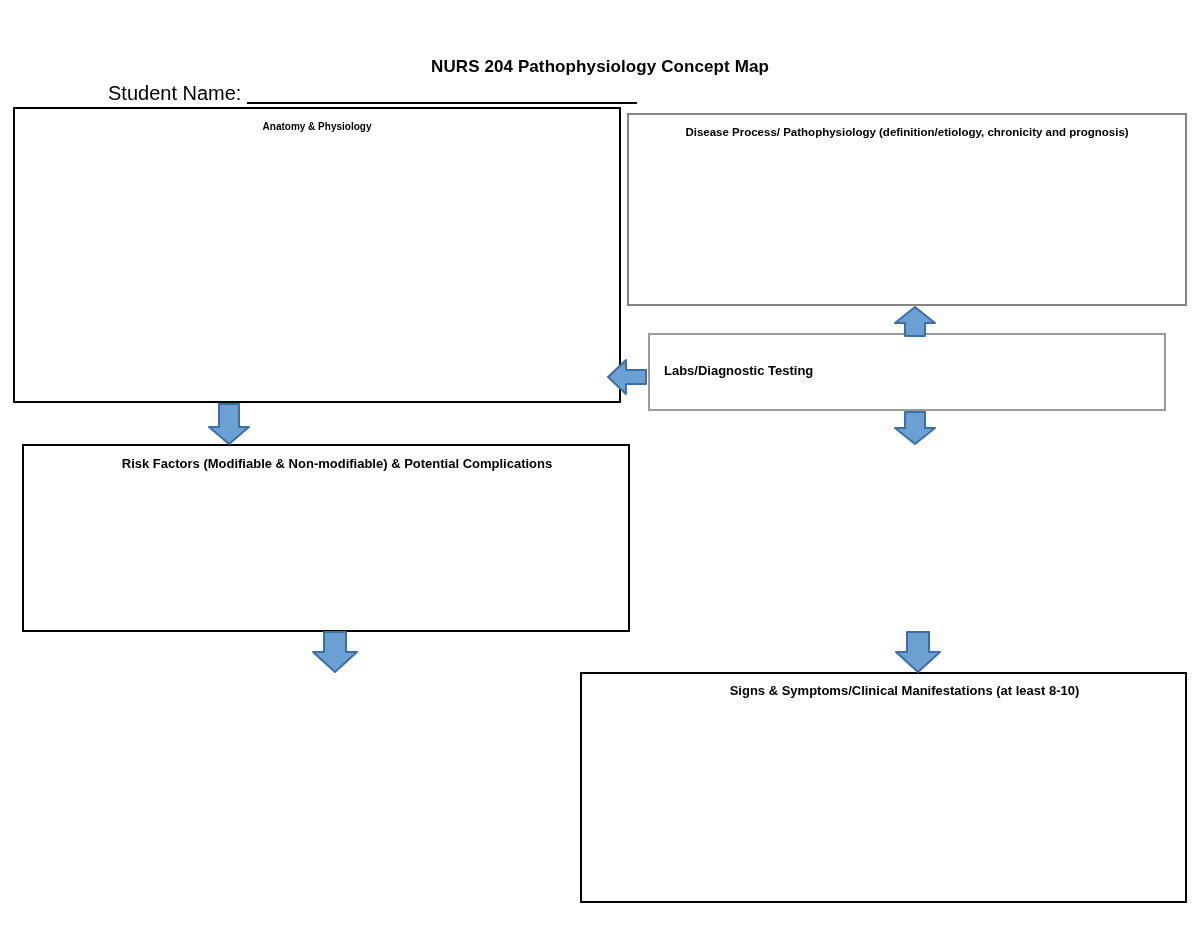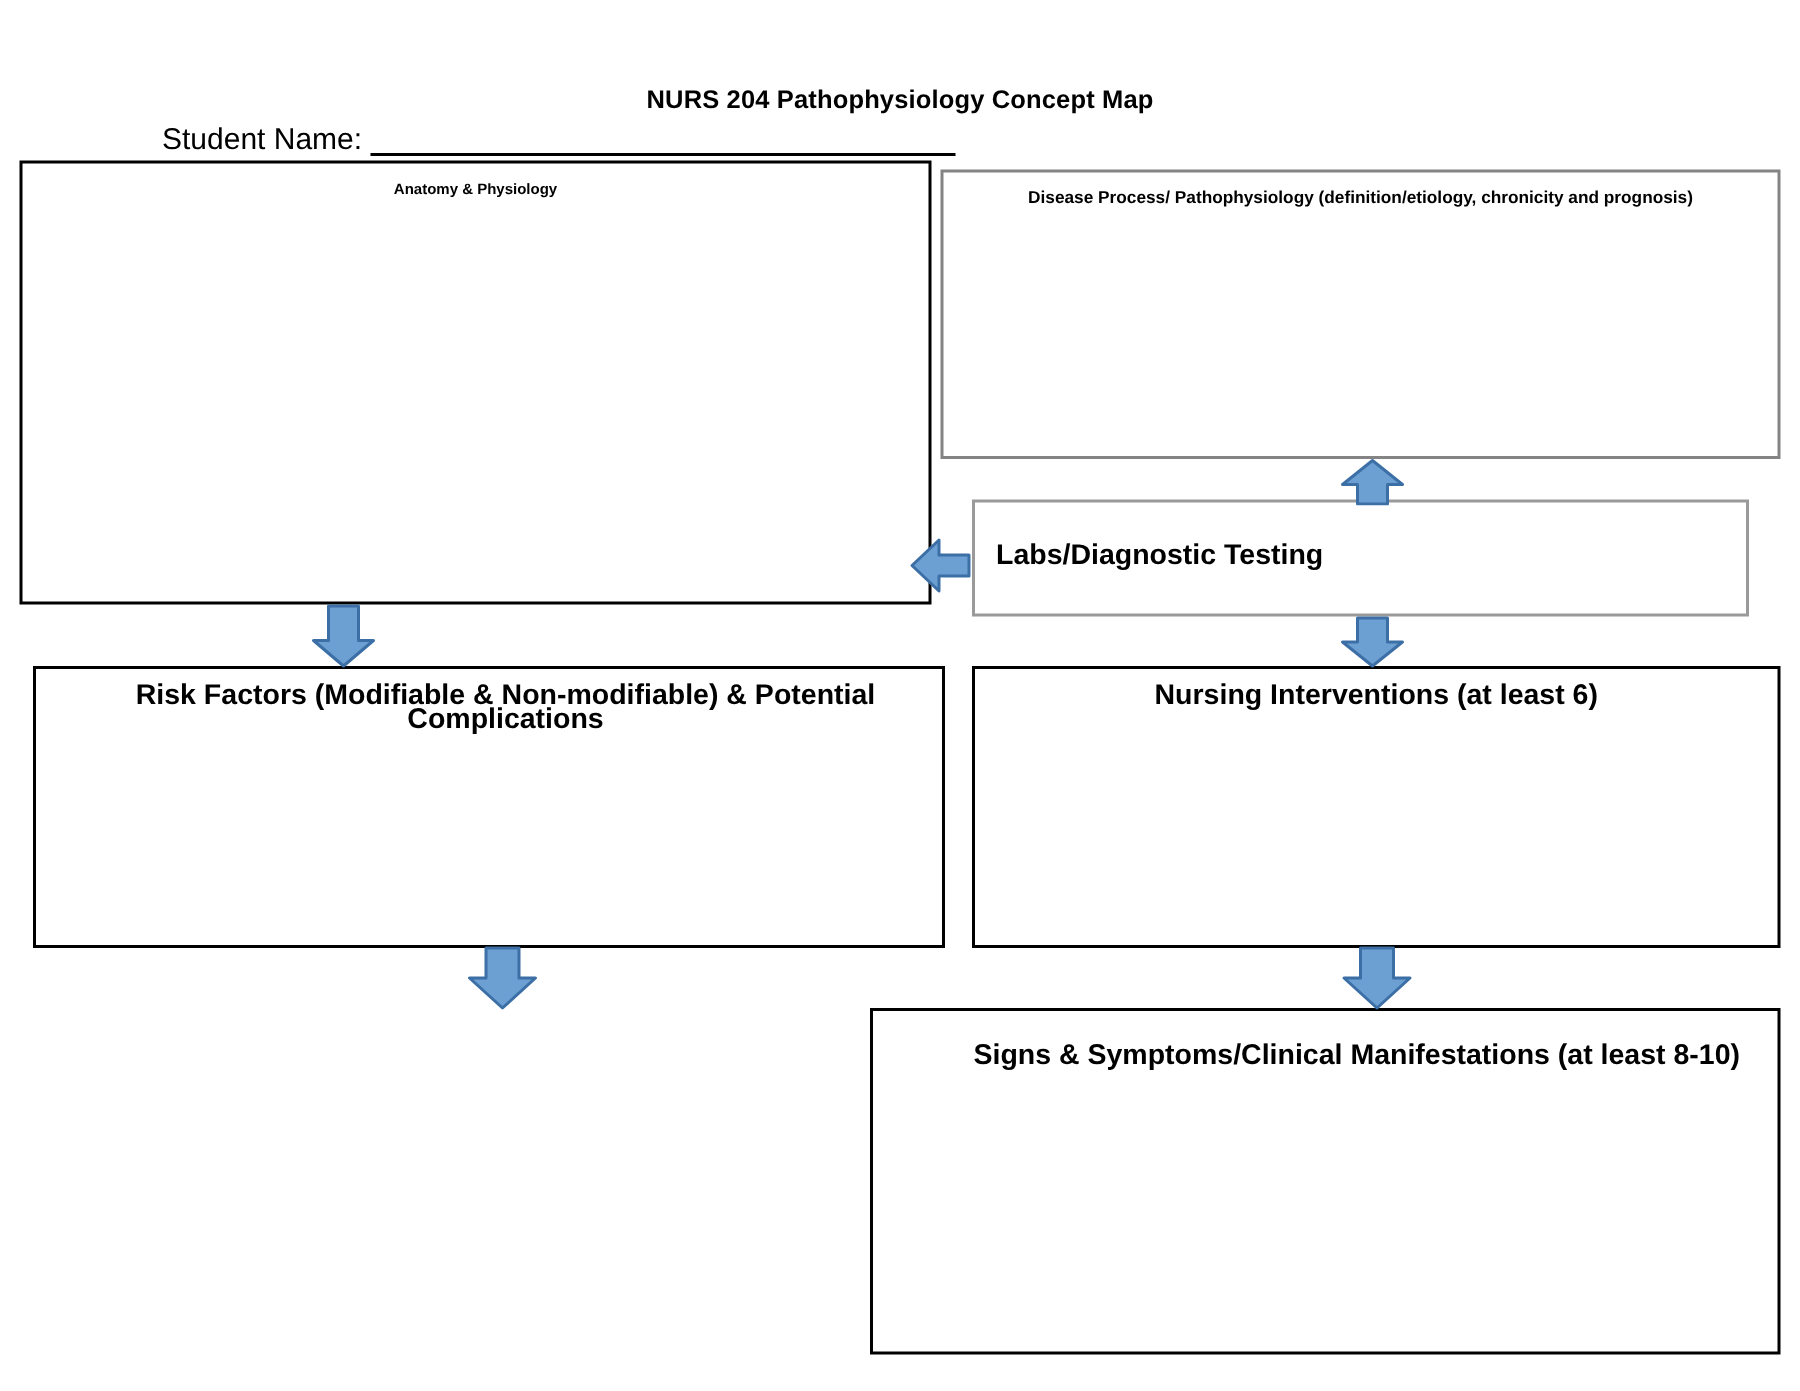--- a/index.html
+++ b/index.html
@@ -65,21 +65,21 @@
     background: #ffffff;
     border: 2px solid #000000;
     box-sizing: border-box;
   }
   .box.gray { border: 2px solid #9a9a9a; }
   .box-title {
     position: absolute;
     left: 0;
     right: 0;
     text-align: center;
-    font-size: 19px;
+    font-size: 13px;
     font-weight: bold;
     line-height: 16px;
     padding: 0 6px;
     box-sizing: border-box;
   }
   .box-title.small { font-size: 12px; text-align: center; }
   .box-title.leftalign {
     text-align: left;
     padding-left: 14px;
   }
@@ -96,21 +96,21 @@
   #box-risk           { left: 22px;  top: 444px; width: 608px; height: 188px; }
   #box-risk .box-title { top: 10px; padding-left: 28px; }
 
   #box-nursing        { left: 648px; top: 444px; width: 539px; height: 188px; }
   #box-nursing .box-title { top: 10px; }
 
   #box-treatments     { left: 16px;  top: 672px; width: 549px; height: 231px; }
   #box-treatments .box-title { top: 9px; }
 
   #box-signs          { left: 580px; top: 672px; width: 607px; height: 231px; }
-  #box-signs .box-title { top: 22px; padding-left: 48px; }
+  #box-signs .box-title { top: 9px; padding-left: 48px; }
 
   
   .arrow {
     position: absolute;
     line-height: 0;
   }
   .arrow svg { display: block; }
 </style>
 </head>
 <body>
@@ -139,23 +139,20 @@
   </div>
 
   <div class="box gray" id="box-labs">
     <div class="box-title leftalign">Labs/Diagnostic Testing</div>
   </div>
 
   <div class="box" id="box-risk">
     <div class="box-title">Risk Factors (Modifiable &amp; Non-modifiable) &amp; Potential Complications</div>
   </div>
 
-  <div class="box" id="box-nursing">
-    <div class="box-title">Nursing Interventions (at least 6)</div>
-  </div>
 
 
   <div class="box" id="box-signs">
     <div class="box-title">Signs &amp; Symptoms/Clinical Manifestations (at least 8-10)</div>
   </div>
 
   <div class="arrow" style="left:893px; top:305px;">
     <svg width="44" height="32" viewBox="0 0 44 32">
       <polygon points="22,2 42,18 32,18 32,31 12,31 12,18 2,18" fill="#6C9FD2" stroke="#3C6FA5" stroke-width="2" stroke-linejoin="round"></polygon>
     </svg>

